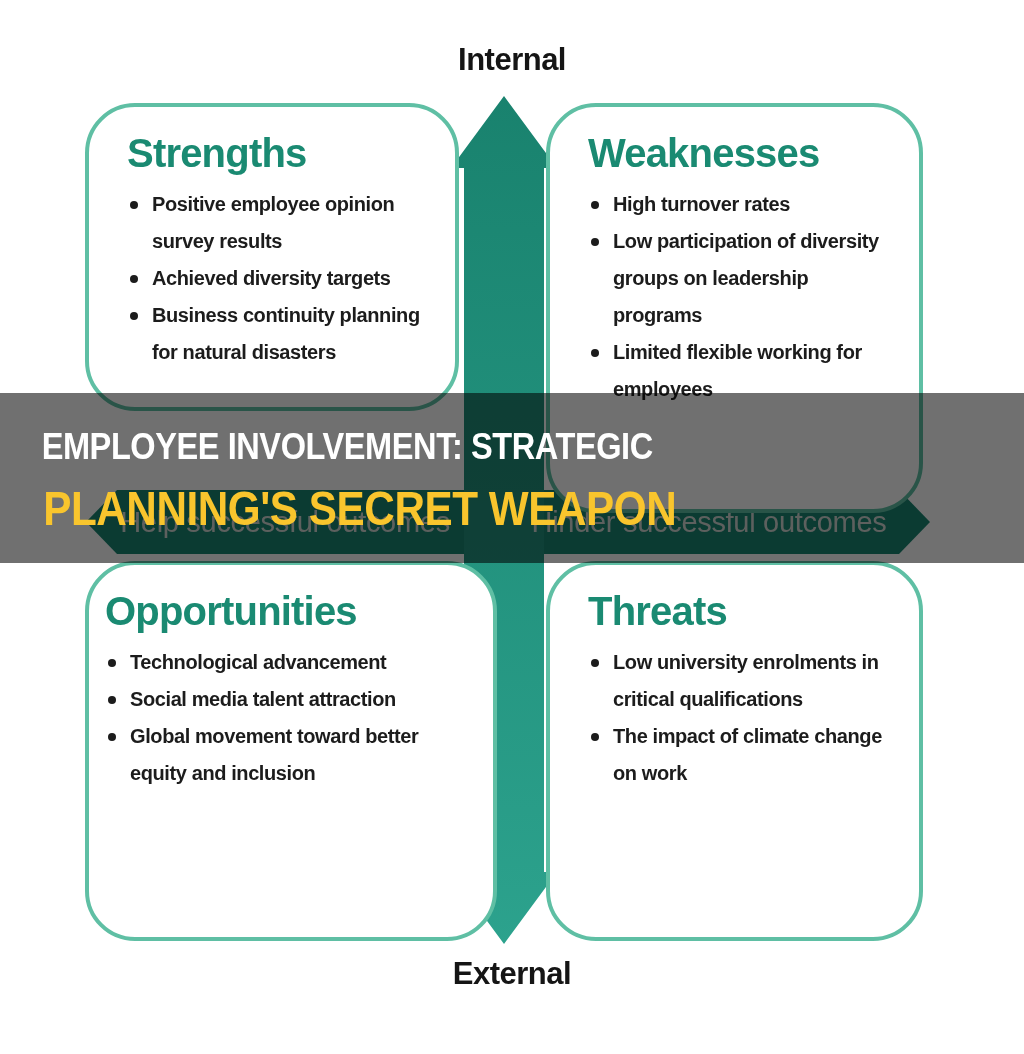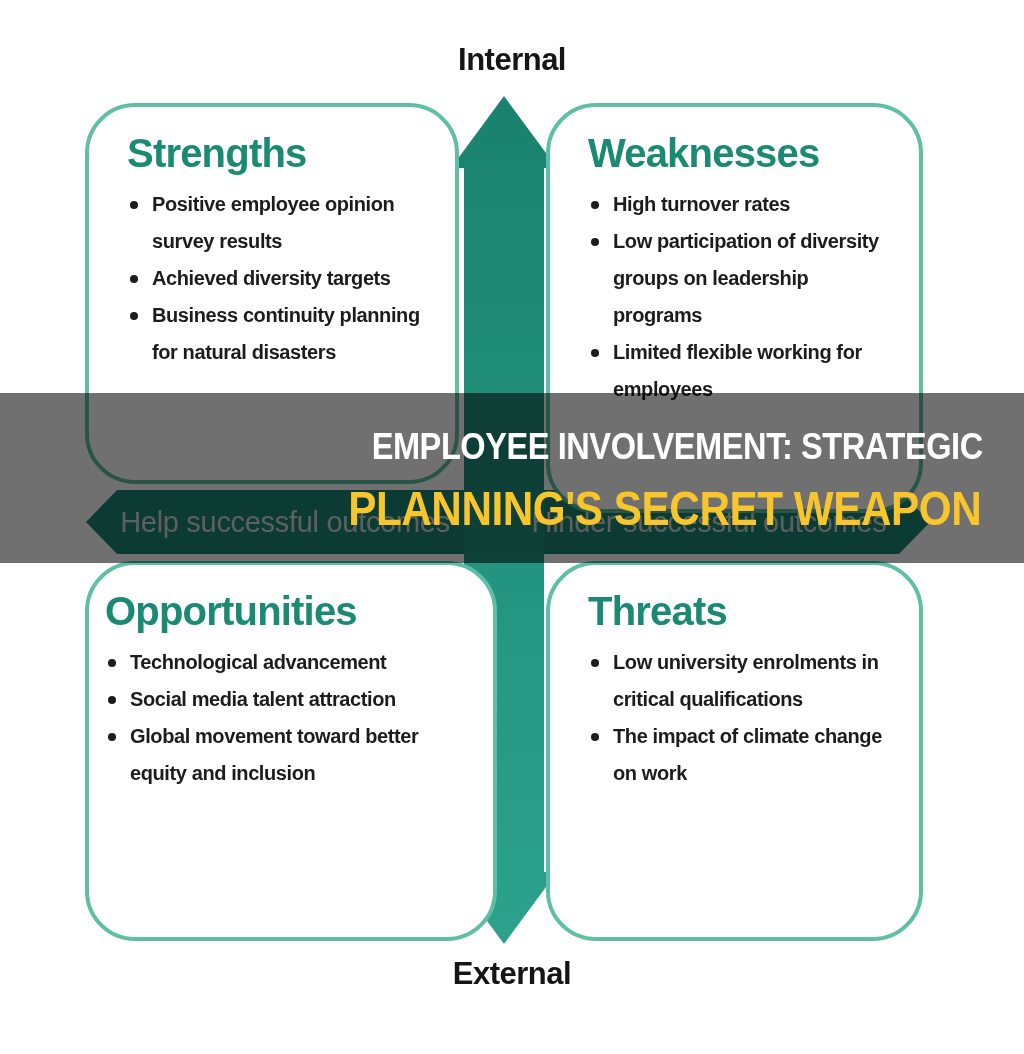--- a/index.html
+++ b/index.html
@@ -21,21 +21,21 @@
     font-size:29px; line-height:34px; color:#d4dad6; white-space:nowrap;
     letter-spacing:-0.3px;
   }
   .band-text.left  { left:285px; }
   .band-text.right { left:709px; }
 
   .quad {
     position:absolute; z-index:2; box-sizing:border-box; background:#ffffff;
     border:4px solid #5fbfa4; border-radius:50px; padding:24px 22px 0 38px;
   }
-  #quad-strengths     { left:85px;  top:103px; width:374px; height:381px; }
+  #quad-strengths     { left:85px;  top:103px; width:374px; height:308px; }
   #quad-weaknesses    { left:546px; top:103px; width:377px; height:410px; }
   #quad-opportunities { left:85px;  top:561px; width:412px; height:380px;padding-left:16px; }
   #quad-threats       { left:546px; top:561px; width:377px; height:380px; }
 
   .quad h2 {
     margin:0 0 10px 0; color:#1a8a72; font-size:40px; font-weight:700;
     letter-spacing:-0.8px;
   }
   .quad ul { margin:0; padding:0; list-style:none; }
   .quad li {
@@ -43,21 +43,21 @@
     font-weight:600; color:#1c1c1c; letter-spacing:-0.4px;
   }
   .quad li::before {
     content:""; position:absolute; left:3px; top:15px; width:8px; height:8px;
     border-radius:50%; background:#1c1c1c;
   }
 
   .overlay {
     position:absolute; left:0; top:393px; width:1024px; height:170px; z-index:5;
     background:rgba(0,0,0,0.56);
-    display:flex; flex-direction:column; align-items:flex-end; justify-content:center;
+    display:flex; flex-direction:column; align-items:flex-start; justify-content:center;
     gap:13px; padding-top:6px; box-sizing:border-box;
   }
   .title-line { white-space:nowrap; font-weight:700; transform:scaleX(0.88); }
   .title-line.l1 { color:#ffffff; font-size:37px; letter-spacing:-0.5px; }
   .title-line.l2 { color:#f9c52d; font-size:48px; letter-spacing:-0.5px; }
 </style>
 </head>
 <body>
 
 <div class="canvas">

